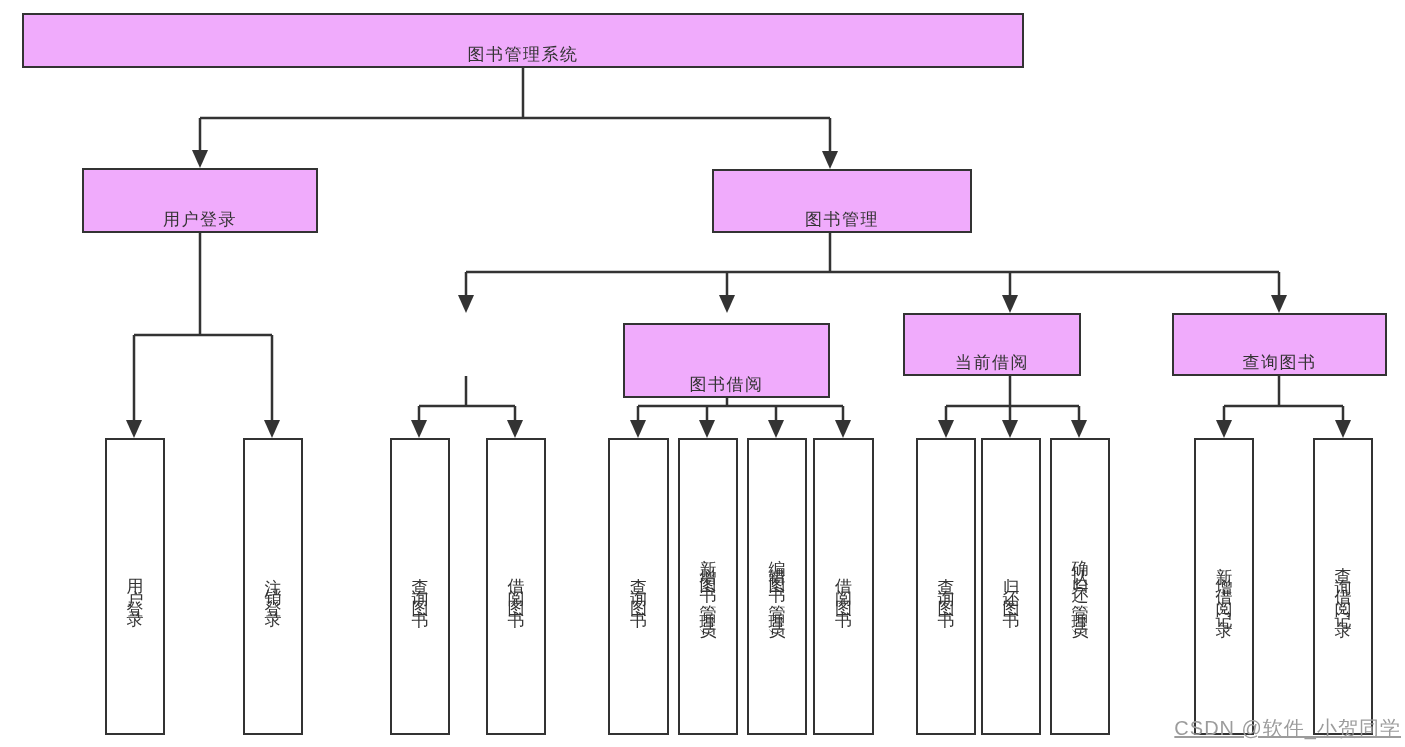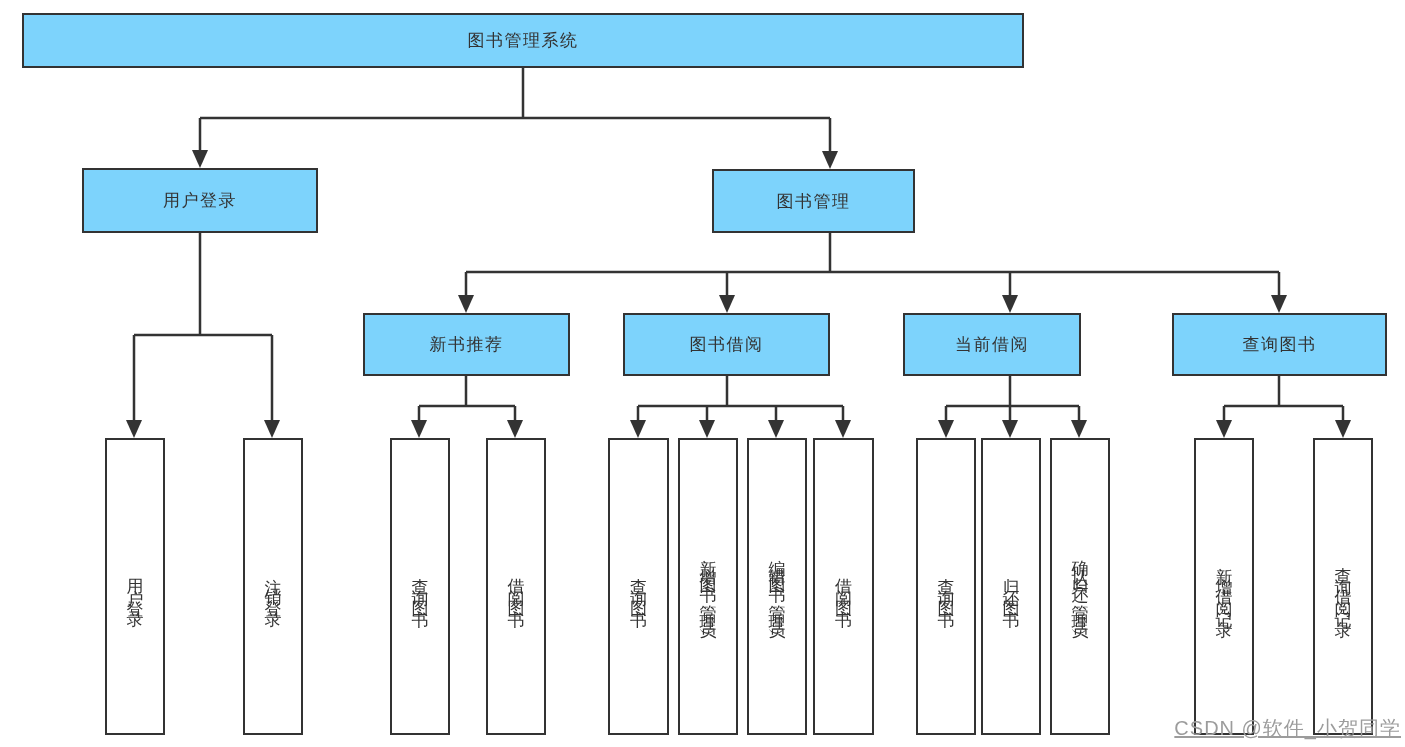--- a/index.html
+++ b/index.html
@@ -9,22 +9,22 @@
     font-family:"Liberation Sans","DejaVu Sans",sans-serif;
     position:relative;overflow:hidden;
     color:#333333;
   }
   .stage{position:absolute;left:0;top:0;width:1405px;height:747px;}
   svg.wires{position:absolute;left:0;top:0;}
   .node{
     position:absolute;
     box-sizing:border-box;
     border:2.5px solid #333333;
-    background:#7dd3fc;
-    display:flex;align-items:center;justify-content:center;
+    background:#f0abfc;
+    display:flex;align-items:flex-end;justify-content:center;
     font-size:17px;
     letter-spacing:1.5px;
     color:#333333;
   }
   .leaf{
     position:absolute;
     box-sizing:border-box;
     border:2.5px solid #333333;
     background:#ffffff;
     top:438px;height:297px;width:60px;
@@ -92,28 +92,25 @@
     </g>
   </svg>
 
   <div class="node" style="left:22px;top:13px;width:1002px;height:55px">
     <span>图书管理系统</span>
   </div>
 
   <div class="node" style="left:82px;top:168px;width:236px;height:65px">
     <span>用户登录</span>
   </div>
-  <div class="node" style="left:712px;top:169px;width:203px;height:64px">
+  <div class="node" style="left:712px;top:169px;width:260px;height:64px">
     <span>图书管理</span>
   </div>
 
-  <div class="node" style="left:363px;top:313px;width:207px;height:63px">
-    <span>新书推荐</span>
-  </div>
-  <div class="node" style="left:623px;top:313px;width:207px;height:63px">
+  <div class="node" style="left:623px;top:323px;width:207px;height:75px">
     <span>图书借阅</span>
   </div>
   <div class="node" style="left:903px;top:313px;width:178px;height:63px">
     <span>当前借阅</span>
   </div>
   <div class="node" style="left:1172px;top:313px;width:215px;height:63px">
     <span>查询图书</span>
   </div>
 
   <div class="leaf" style="left:105px">

